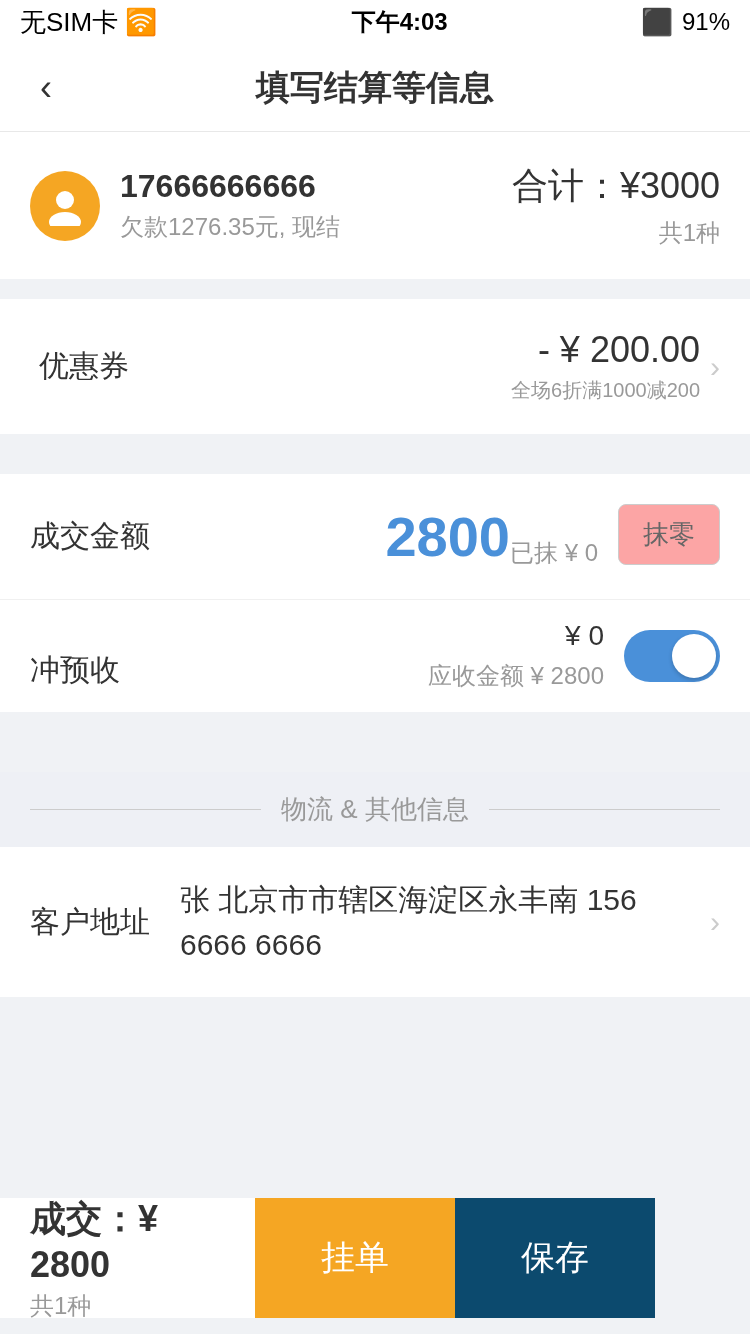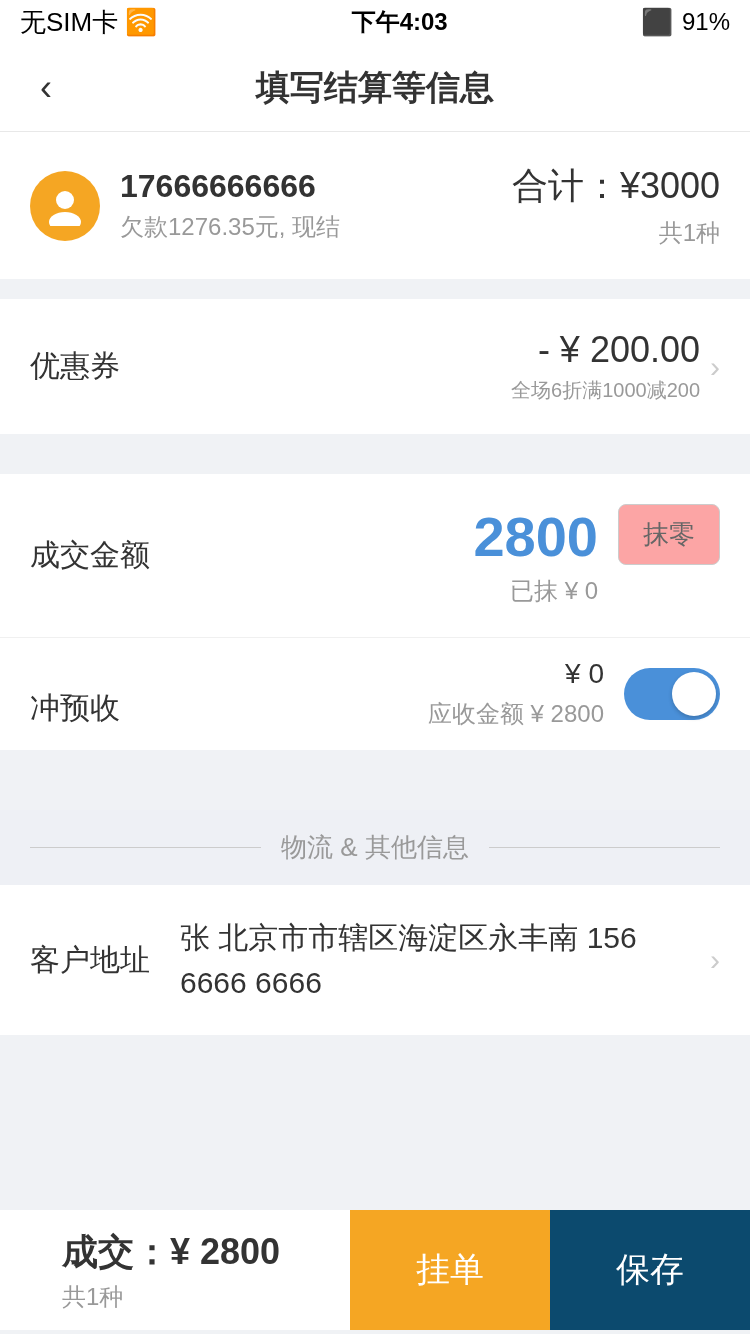--- a/index.html
+++ b/index.html
@@ -110,20 +110,21 @@
       background: #fff;
       margin-bottom: 20px;
     }
     .row {
       display: flex;
       align-items: center;
       justify-content: space-between;
       padding: 30px;
       border-bottom: 1px solid #f0f0f0;
       min-height: 88px;
+      margin-left: 9px;
     }
     .row:last-child { border-bottom: none; }
     .row-label {
       font-size: 30px;
       color: #333;
     }
     .row-right {
       display: flex;
       flex-direction: column;
       align-items: flex-end;
@@ -170,21 +171,21 @@
       border: 1px solid #ccc;
       border-radius: 8px;
       padding: 12px 24px;
       font-size: 26px;
       color: #666;
       background: #fca5a5;
       cursor: pointer;
     }
     .deal-amount-right {
       display: flex;
-      flex-direction: column;
+      flex-direction: row;
       align-items: flex-end;
     }
 
     
     .toggle {
       width: 96px;
       height: 52px;
       background: #4a90d9;
       border-radius: 26px;
       position: relative;
@@ -277,27 +278,26 @@
       font-size: 30px;
       color: #333;
       flex: 1;
       margin-left: 30px;
       line-height: 1.5;
     }
 
     
     .bottom-bar {
       position: fixed;
-      bottom: 4px;
-      width: 750px;
+      bottom: 16px;
+      width: 655px;
       height: 120px;
       background: #fff;
       display: flex;
       align-items: center;
-      padding-left: 32px;
     }
     .bottom-summary {
       flex: 1;
       padding: 0 30px;
     }
     .bottom-deal {
       font-size: 28px;
       color: #333;
     }
     .bottom-deal span {

